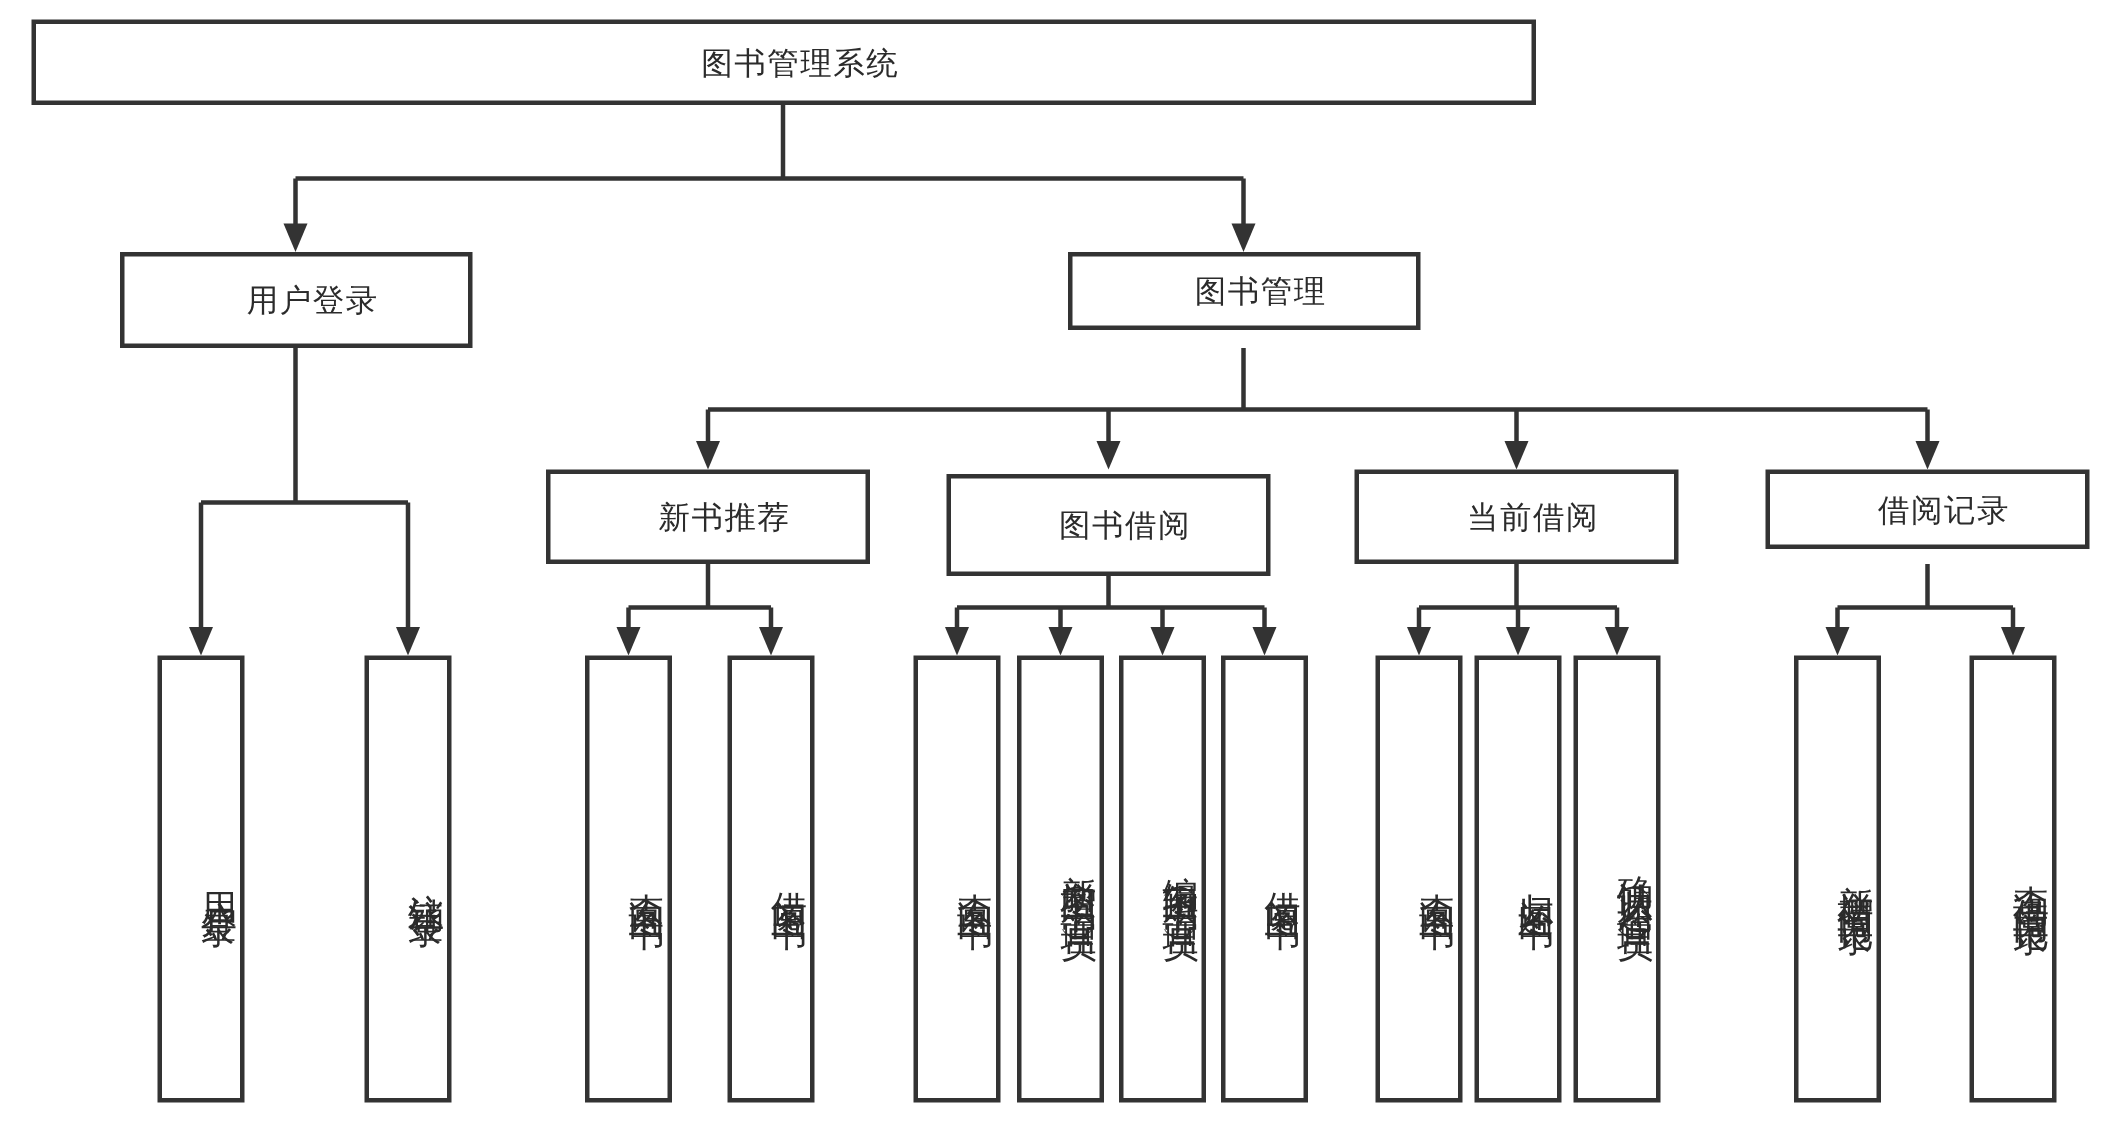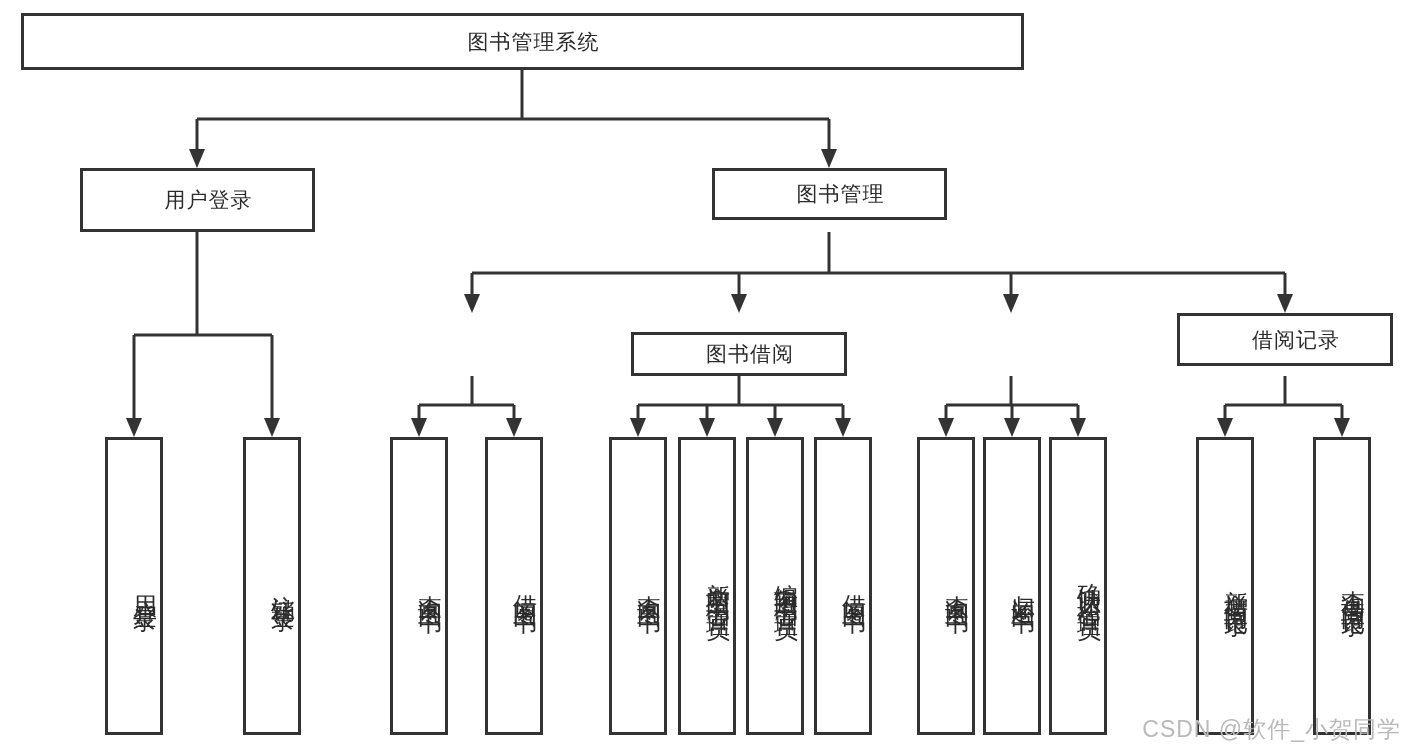--- a/index.html
+++ b/index.html
@@ -114,35 +114,36 @@
       <line x1="1342" y1="405" x2="1342" y2="423"></line>
         <polygon points="1334,418 1350,418 1342,437"></polygon>
     </g>
   </svg>
 
   <div class="node h" style="left:21px;top:13px;width:1003px;height:57px">图书管理系统</div>
 
   <div class="node h" style="left:80px;top:168px;width:235px;height:64px">用户登录</div>
   <div class="node h" style="left:712px;top:168px;width:235px;height:52px">图书管理</div>
 
-  <div class="node h" style="left:631px;top:332px;width:216px;height:44px">图书借阅</div>
+  <div class="node h" style="left:364px;top:313px;width:216px;height:63px">新书推荐</div>
+  <div class="node h" style="left:631px;top:316px;width:216px;height:68px">图书借阅</div>
+  <div class="node h" style="left:903px;top:313px;width:216px;height:63px">当前借阅</div>
   <div class="node h" style="left:1177px;top:313px;width:216px;height:53px">借阅记录</div>
 
   <div class="node v" style="left:105px;top:437px;width:58px;height:298px">用户登录</div>
   <div class="node v" style="left:243px;top:437px;width:58px;height:298px">注销登录</div>
 
   <div class="node v" style="left:390px;top:437px;width:58px;height:298px">查询图书</div>
   <div class="node v" style="left:485px;top:437px;width:58px;height:298px">借阅图书</div>
 
   <div class="node v" style="left:609px;top:437px;width:58px;height:298px">查询图书</div>
   <div class="node v" style="left:678px;top:437px;width:58px;height:298px">新增图书（管理员）</div>
   <div class="node v" style="left:746px;top:437px;width:58px;height:298px">编辑图书（管理员）</div>
   <div class="node v" style="left:814px;top:437px;width:58px;height:298px">借阅图书</div>
 
   <div class="node v" style="left:917px;top:437px;width:58px;height:298px">查询图书</div>
   <div class="node v" style="left:983px;top:437px;width:58px;height:298px">归还图书</div>
   <div class="node v" style="left:1049px;top:437px;width:58px;height:298px">确认归还（管理员）</div>
 
   <div class="node v" style="left:1196px;top:437px;width:58px;height:298px">新增借阅记录</div>
   <div class="node v" style="left:1313px;top:437px;width:58px;height:298px">查询借阅记录</div>
 
-  <div class="watermark">CSDN @软件_小贺同学</div>
 </div>
 
 </body></html>

